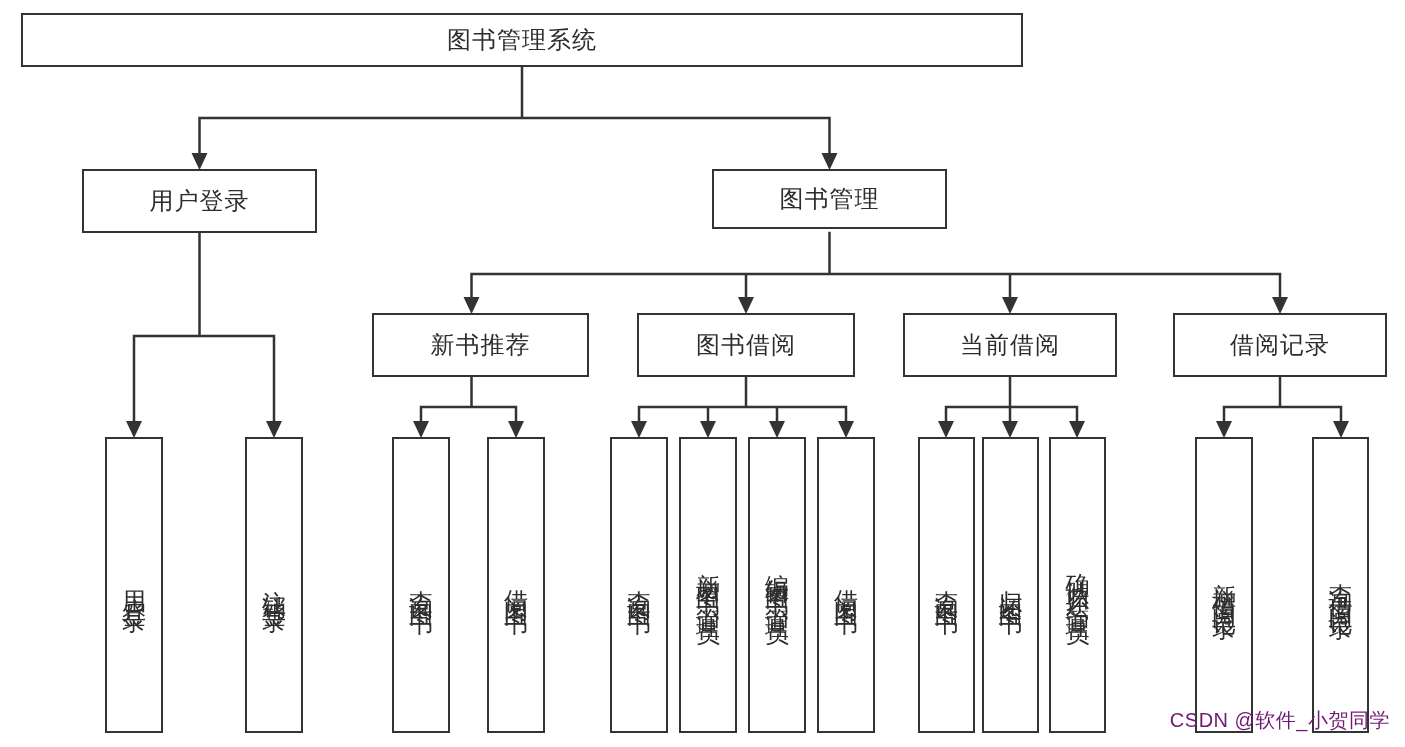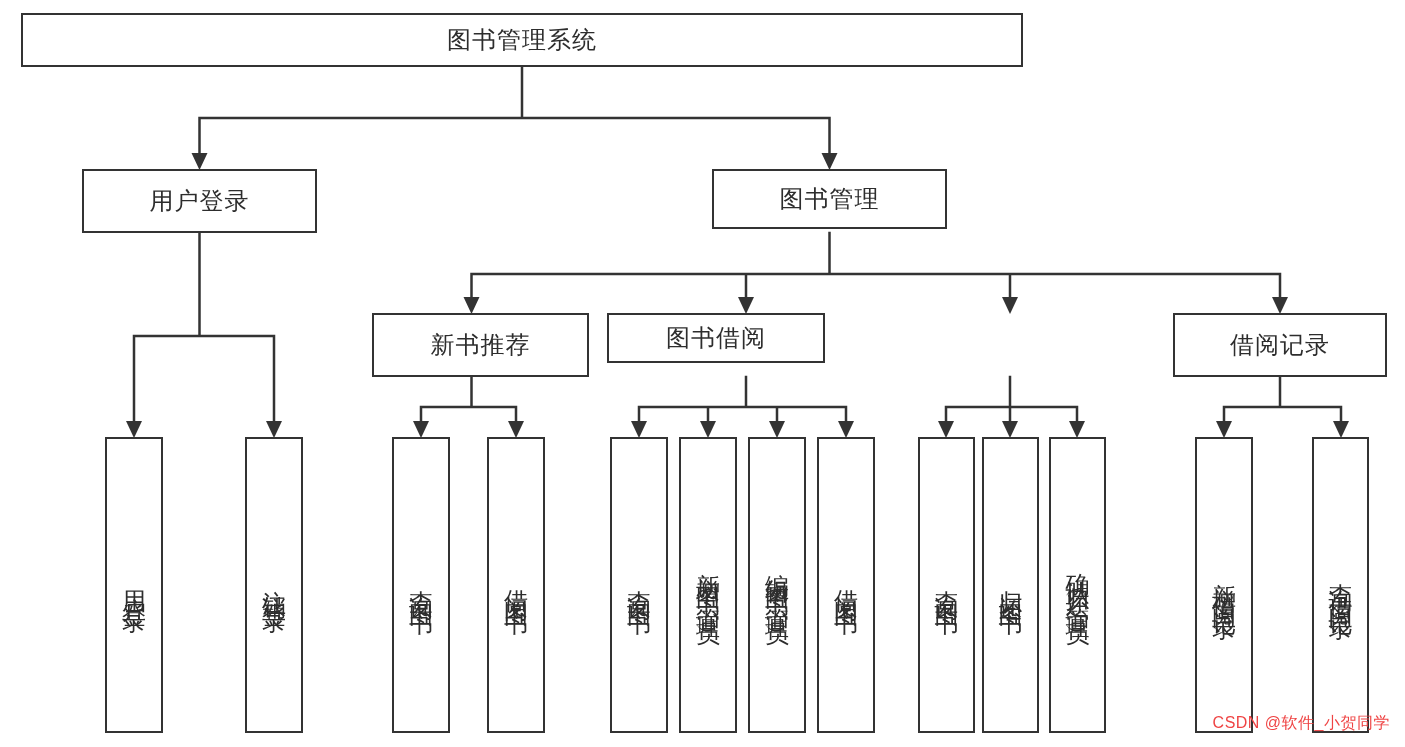--- a/index.html
+++ b/index.html
@@ -55,22 +55,22 @@
     font-size: 24px;
     letter-spacing: 7px;
     color: #2d2d2d;
     z-index: 2;
     line-height: 1;
   }
   .watermark {
     position: absolute;
     right: 15px;
     bottom: 13px;
-    font-size: 16px;
-    color: #ef4444;
+    font-size: 20px;
+    color: #701a75;
     letter-spacing: 0.5px;
     z-index: 5;
     white-space: nowrap;
   }
 </style>
 </head>
 <body>
 
 <div class="canvas">
 
@@ -106,21 +106,22 @@
       <path d="M1333 421 h16 l-8 17 z"></path>
     </g>
   </svg>
 
   <div class="node" style="left:21px; top:13px; width:1002px; height:54px;">图书管理系统</div>
 
   <div class="node" style="left:82px; top:169px; width:235px; height:64px;">用户登录</div>
   <div class="node" style="left:712px; top:169px; width:235px; height:60px;">图书管理</div>
 
   <div class="node" style="left:363px; top:313px; width:217px; height:64px;margin-left:9px;">新书推荐</div>
-  <div class="node" style="left:607px; top:313px; width:218px; height:50px;">图书借阅</div>
+  <div class="node" style="left:637px; top:313px; width:218px; height:64px;">图书借阅</div>
+  <div class="node" style="left:903px; top:313px; width:214px; height:64px;">当前借阅</div>
   <div class="node" style="left:1173px; top:313px; width:214px; height:64px;">借阅记录</div>
 
   <div class="leaf" style="left:105px;">用户登录</div>
   <div class="leaf" style="left:245px;">注销登录</div>
 
   <div class="leaf" style="left:392px;">查询图书</div>
   <div class="leaf" style="left:487px;">借阅图书</div>
 
   <div class="leaf" style="left:610px;">查询图书</div>
   <div class="leaf" style="left:679px;">新增图书（管理员）</div>

